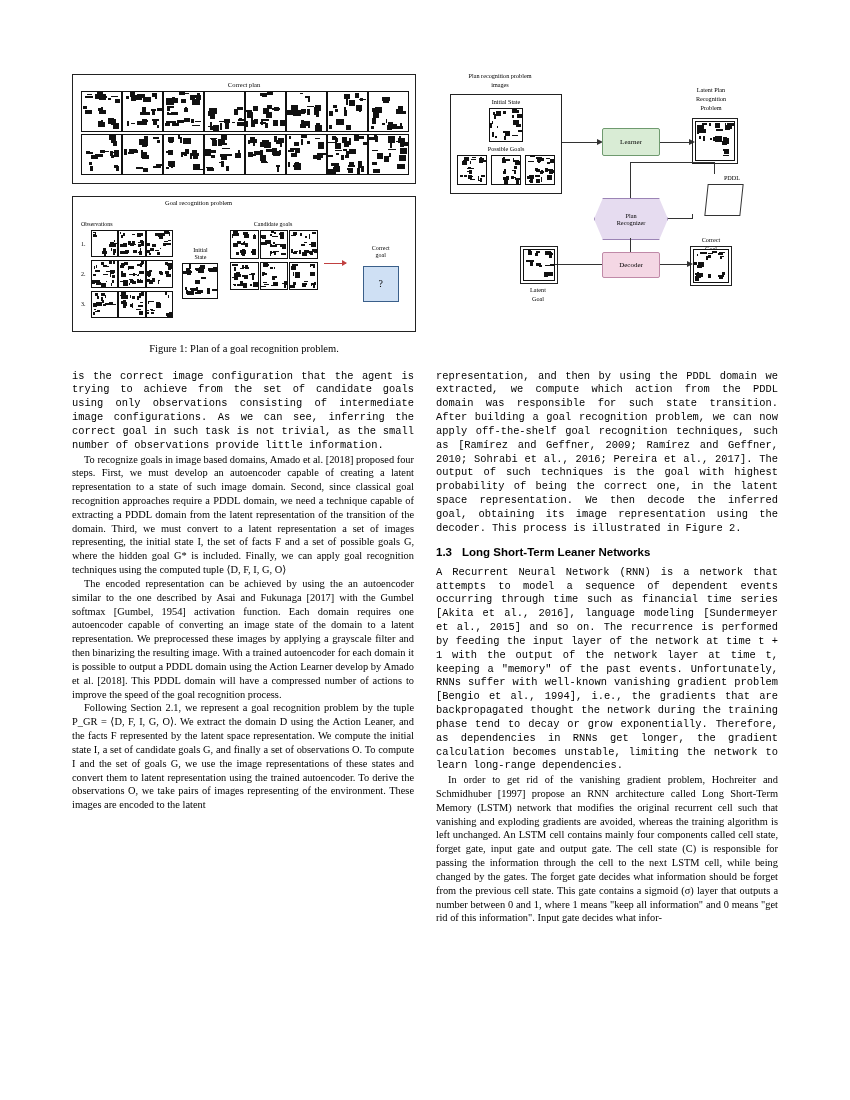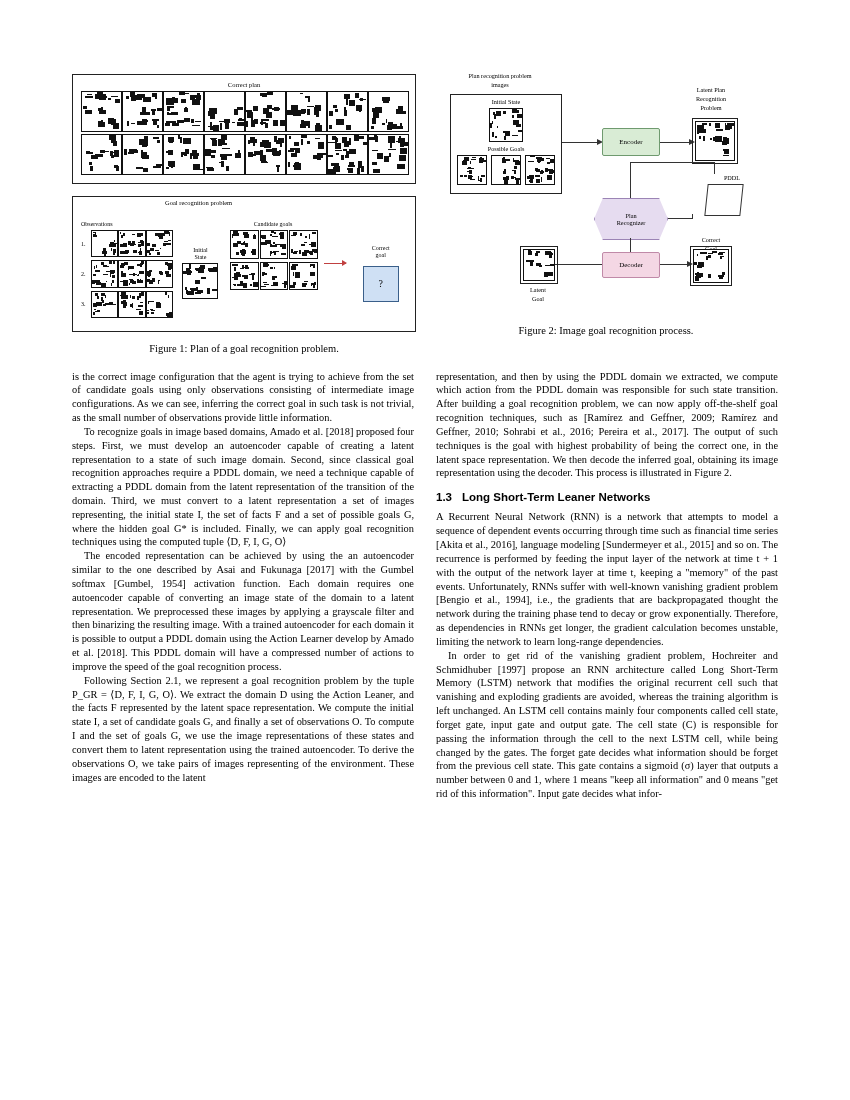--- a/index.html
+++ b/index.html
@@ -236,21 +236,21 @@
   .col {
     width: 342px;
     font-size: 10.4px;
     line-height: 1.33;
     text-align: justify;
   }
   .col p {
     margin: 0 0 0 0;
     text-indent: 12px;
   }
-  .col p.noindent { text-indent: 0; }
+  .col p.noindent { text-indent: 0; font-family: Liberation Mono, monospace; }
   h2.sec {
     font-size: 11.5px;
     font-weight: bold;
     margin: 10px 0 5px 0;
     font-family: "Liberation Sans", sans-serif;
     text-indent: 0;
   }
   h2.sec .num { margin-right: 10px; }
 </style>
 </head>
@@ -1270,21 +1270,21 @@
                     <i style="left: 33.3655%; top: 67.8362%; width: 17.1294%; height: 5.54855%;"></i>
                     <i style="left: 35.0389%; top: 80.592%; width: 15.6201%; height: 16.7748%;"></i>
                     <i style="left: 84.8162%; top: 69.6186%; width: 9.22879%; height: 6.35246%;"></i>
                     <i style="left: 74.2971%; top: 68.9663%; width: 17.5451%; height: 15.7738%;"></i>
                   </div>
                 </div>
               </div>
           </div>
 
           <div class="f2-line f2-ar-r" style="left:128px; top:70px; width:36px; height:1px;"></div>
-          <div class="f2-proc" style="left:168px; top:56px; width:56px; height:26px;">Encoder</div>
+          <div class="f2-proc" style="left:168px; top:56px; width:56px; height:26px;">Learner</div>
           <div class="f2-line f2-ar-r" style="left:226px; top:70px; width:30px; height:1px;"></div>
 
           <div class="f2-label" style="left:232px; top:14px; width:90px;">Latent Plan</div>
           <div class="f2-label" style="left:232px; top:23px; width:90px;">Recognition</div>
           <div class="f2-label" style="left:232px; top:32px; width:90px;">Problem</div>
           <div class="f2-box" style="left:258px; top:46px; width:44px; height:44px;">
             <div id="f2-latent" style="position:absolute; inset:2px;">
                 <div class="cellimg" style="position: absolute; inset: 0px; width: auto; padding-bottom: 0px;">
                   <i style="left: 1.96935%; top: 15.1141%; width: 6.70707%; height: 15.6078%;"></i>
                   <i style="left: 7.194%; top: 17.3868%; width: 19.8095%; height: 12.3371%;"></i>
@@ -1396,21 +1396,20 @@
                   <i style="left: 87.2352%; top: 45.0557%; width: 13.2695%; height: 9.16378%;"></i>
                   <i style="left: 69.0639%; top: 48.6962%; width: 16.254%; height: 5.38497%;"></i>
                   <i style="left: 80.914%; top: 73.4693%; width: 16.3579%; height: 11.8801%;"></i>
                   <i style="left: 67.514%; top: 74.1474%; width: 13.23%; height: 14.736%;"></i>
                 </div>
               </div>
           </div>
           <div class="f2-label" style="left:76px; top:214px; width:56px;">Latent</div>
           <div class="f2-label" style="left:76px; top:223px; width:56px;">Goal</div>
         </div>
-        <div class="fig-caption" style="margin-top:2px">Figure 2: Image goal recognition process.</div>
       </div>
     </div>
 
     <div class="columns">
       <div class="col">
         <p class="noindent">is the correct image configuration that the agent is trying to achieve from the set of candidate goals using only observations consisting of intermediate image configurations. As we can see, inferring the correct goal in such task is not trivial, as the small number of observations provide little information.</p>
         <p>To recognize goals in image based domains, Amado et al. [2018] proposed four steps. First, we must develop an autoencoder capable of creating a latent representation to a state of such image domain. Second, since classical goal recognition approaches require a PDDL domain, we need a technique capable of extracting a PDDL domain from the latent representation of the transition of the domain. Third, we must convert to a latent representation a set of images representing, the initial state I, the set of facts F and a set of possible goals G, where the hidden goal G* is included. Finally, we can apply goal recognition techniques using the computed tuple ⟨D, F, I, G, O⟩</p>
         <p>The encoded representation can be achieved by using the an autoencoder similar to the one described by Asai and Fukunaga [2017] with the Gumbel softmax [Gumbel, 1954] activation function. Each domain requires one autoencoder capable of converting an image state of the domain to a latent representation. We preprocessed these images by applying a grayscale filter and then binarizing the resulting image. With a trained autoencoder for each domain it is possible to output a PDDL domain using the Action Learner develop by Amado et al. [2018]. This PDDL domain will have a compressed number of actions to improve the speed of the goal recognition process.</p>
         <p>Following Section 2.1, we represent a goal recognition problem by the tuple P_GR = ⟨D, F, I, G, O⟩. We extract the domain D using the Action Leaner, and the facts F represented by the latent space representation. We compute the initial state I, a set of candidate goals G, and finally a set of observations O. To compute I and the set of goals G, we use the image representations of these states and convert them to latent representation using the trained autoencoder. To derive the observations O, we take pairs of images representing of the environment. These images are encoded to the latent</p>
       </div>

